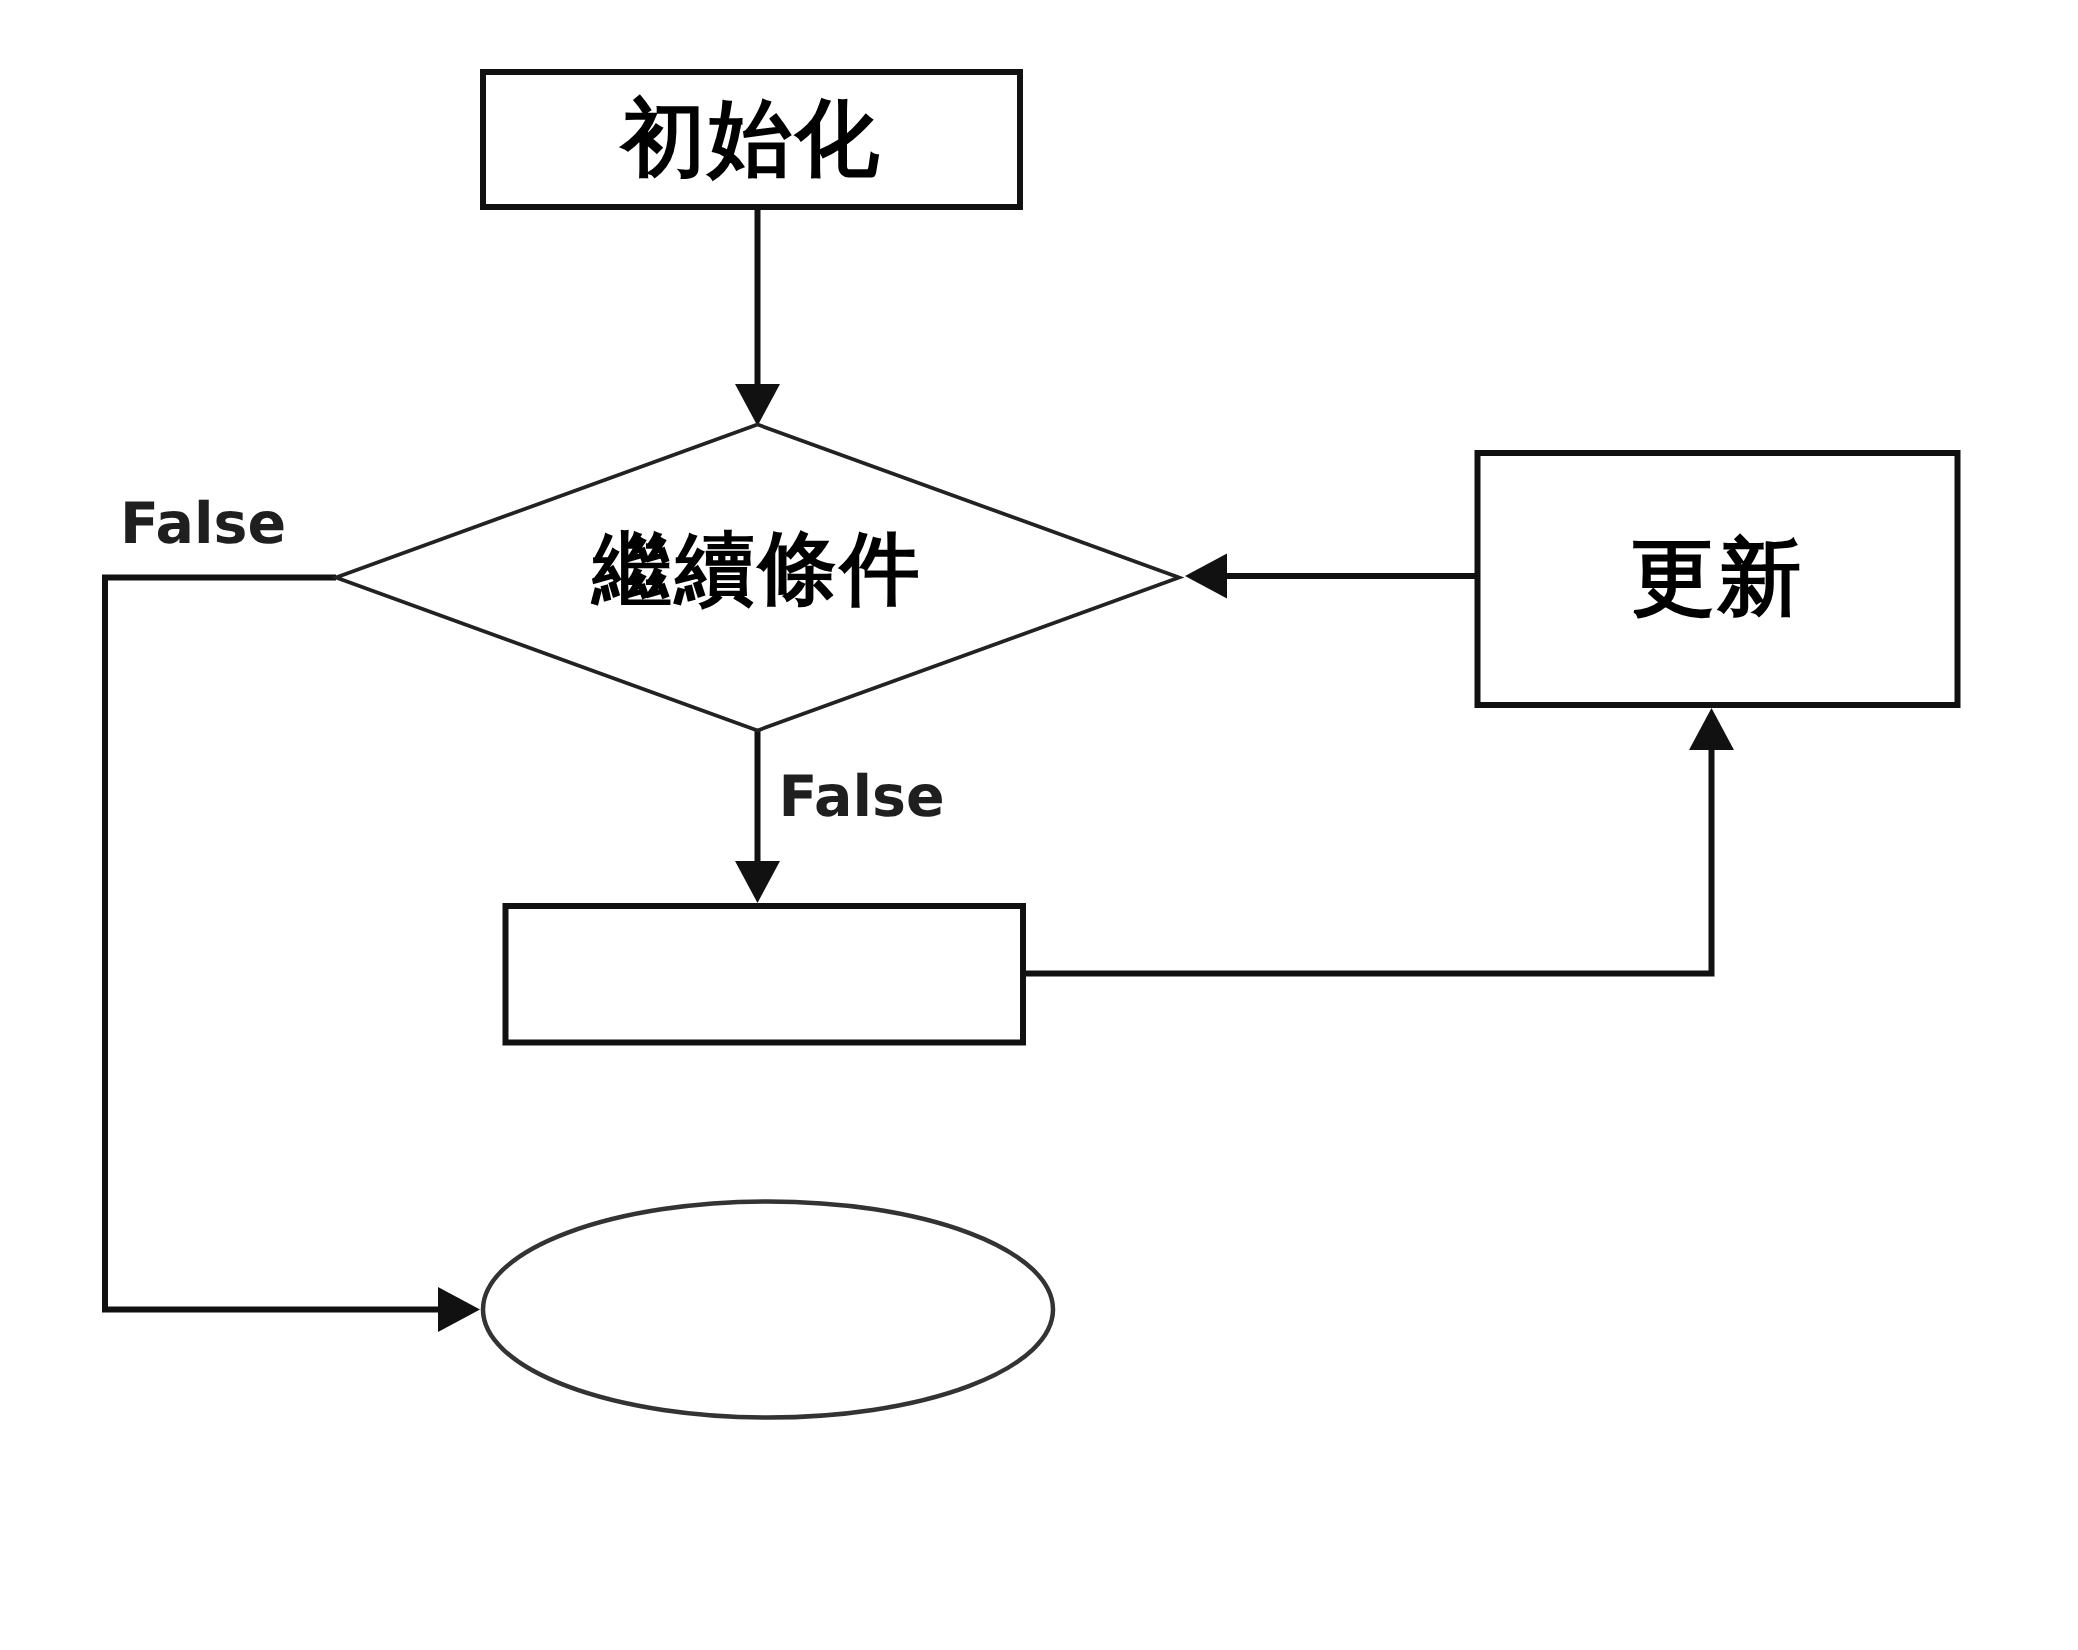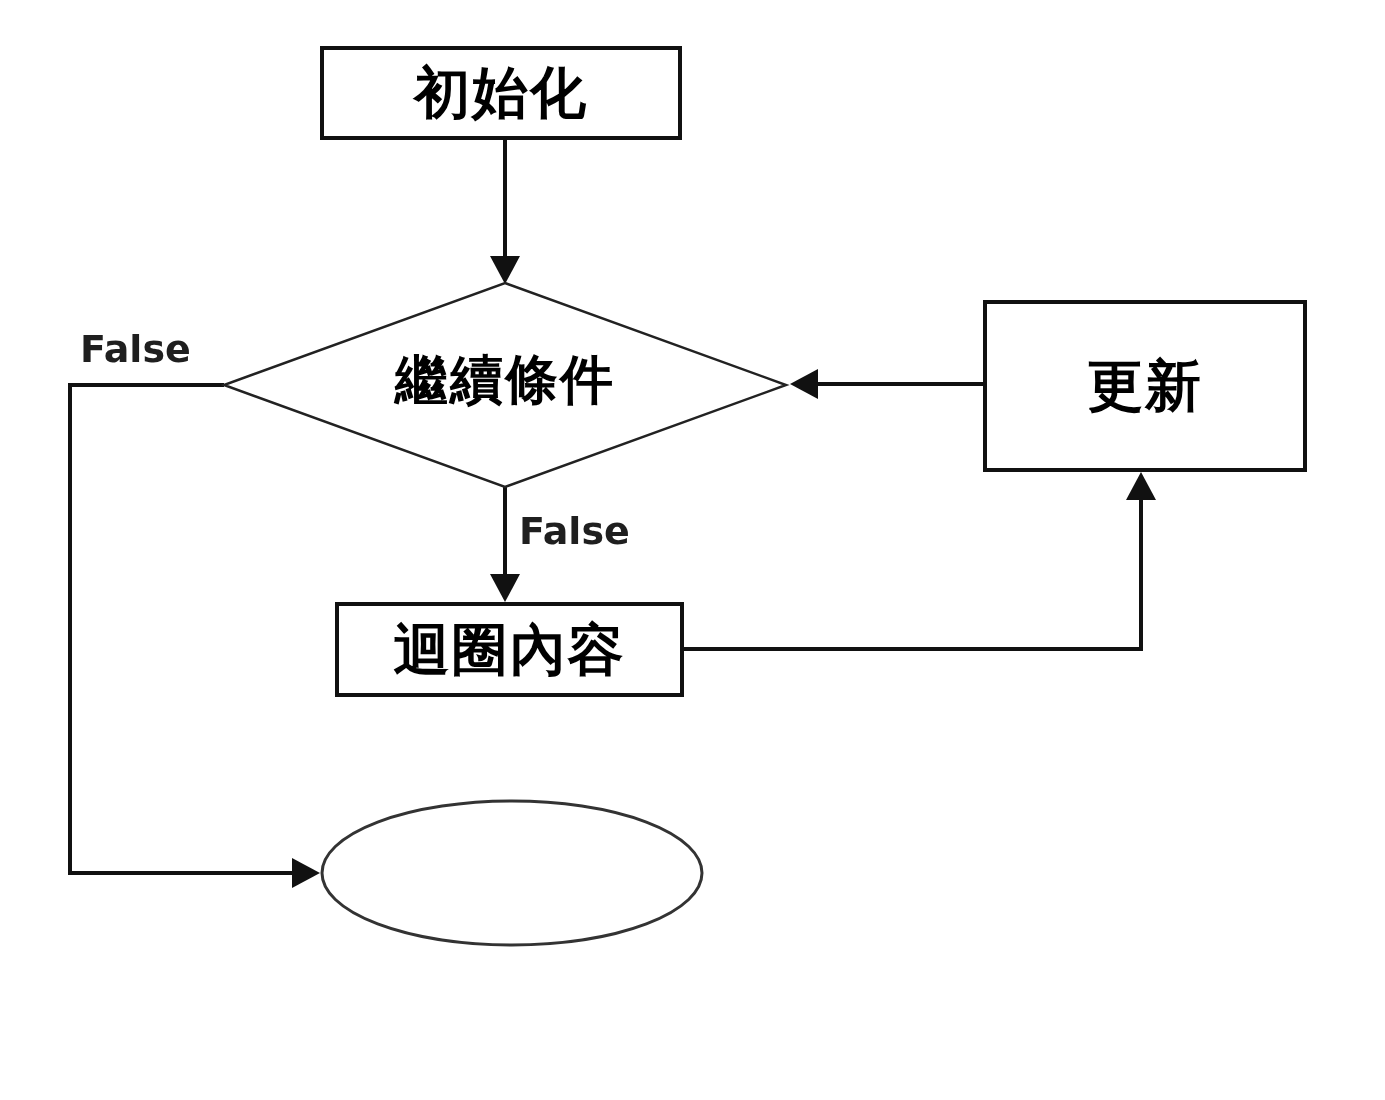--- a/index.html
+++ b/index.html
@@ -95,21 +95,20 @@
 
     <ellipse cx="512" cy="873" rx="190" ry="72" fill="#ffffff" stroke="#333333" stroke-width="3"></ellipse>
   </svg>
 
   <div class="node-label cjk-big" style="left:322px; top:48px; width:358px; height:90px;">初始化</div>
 
   <div class="node-label cjk-mid" style="left:224px; top:277px; width:562px; height:204px;">繼續條件</div>
 
   <div class="node-label cjk-big" style="left:985px; top:302px; width:320px; height:168px;">更新</div>
 
-  <div class="node-label cjk-big" style="left:337px; top:604px; width:345px; height:91px;">迴圈內容</div>
 
 
   <div class="edge-label" style="left:80px; top:330px;">False</div>
 
   <div class="edge-label" style="left:519px; top:512px;">False</div>
 
 
 </div>
 
 </body></html>

